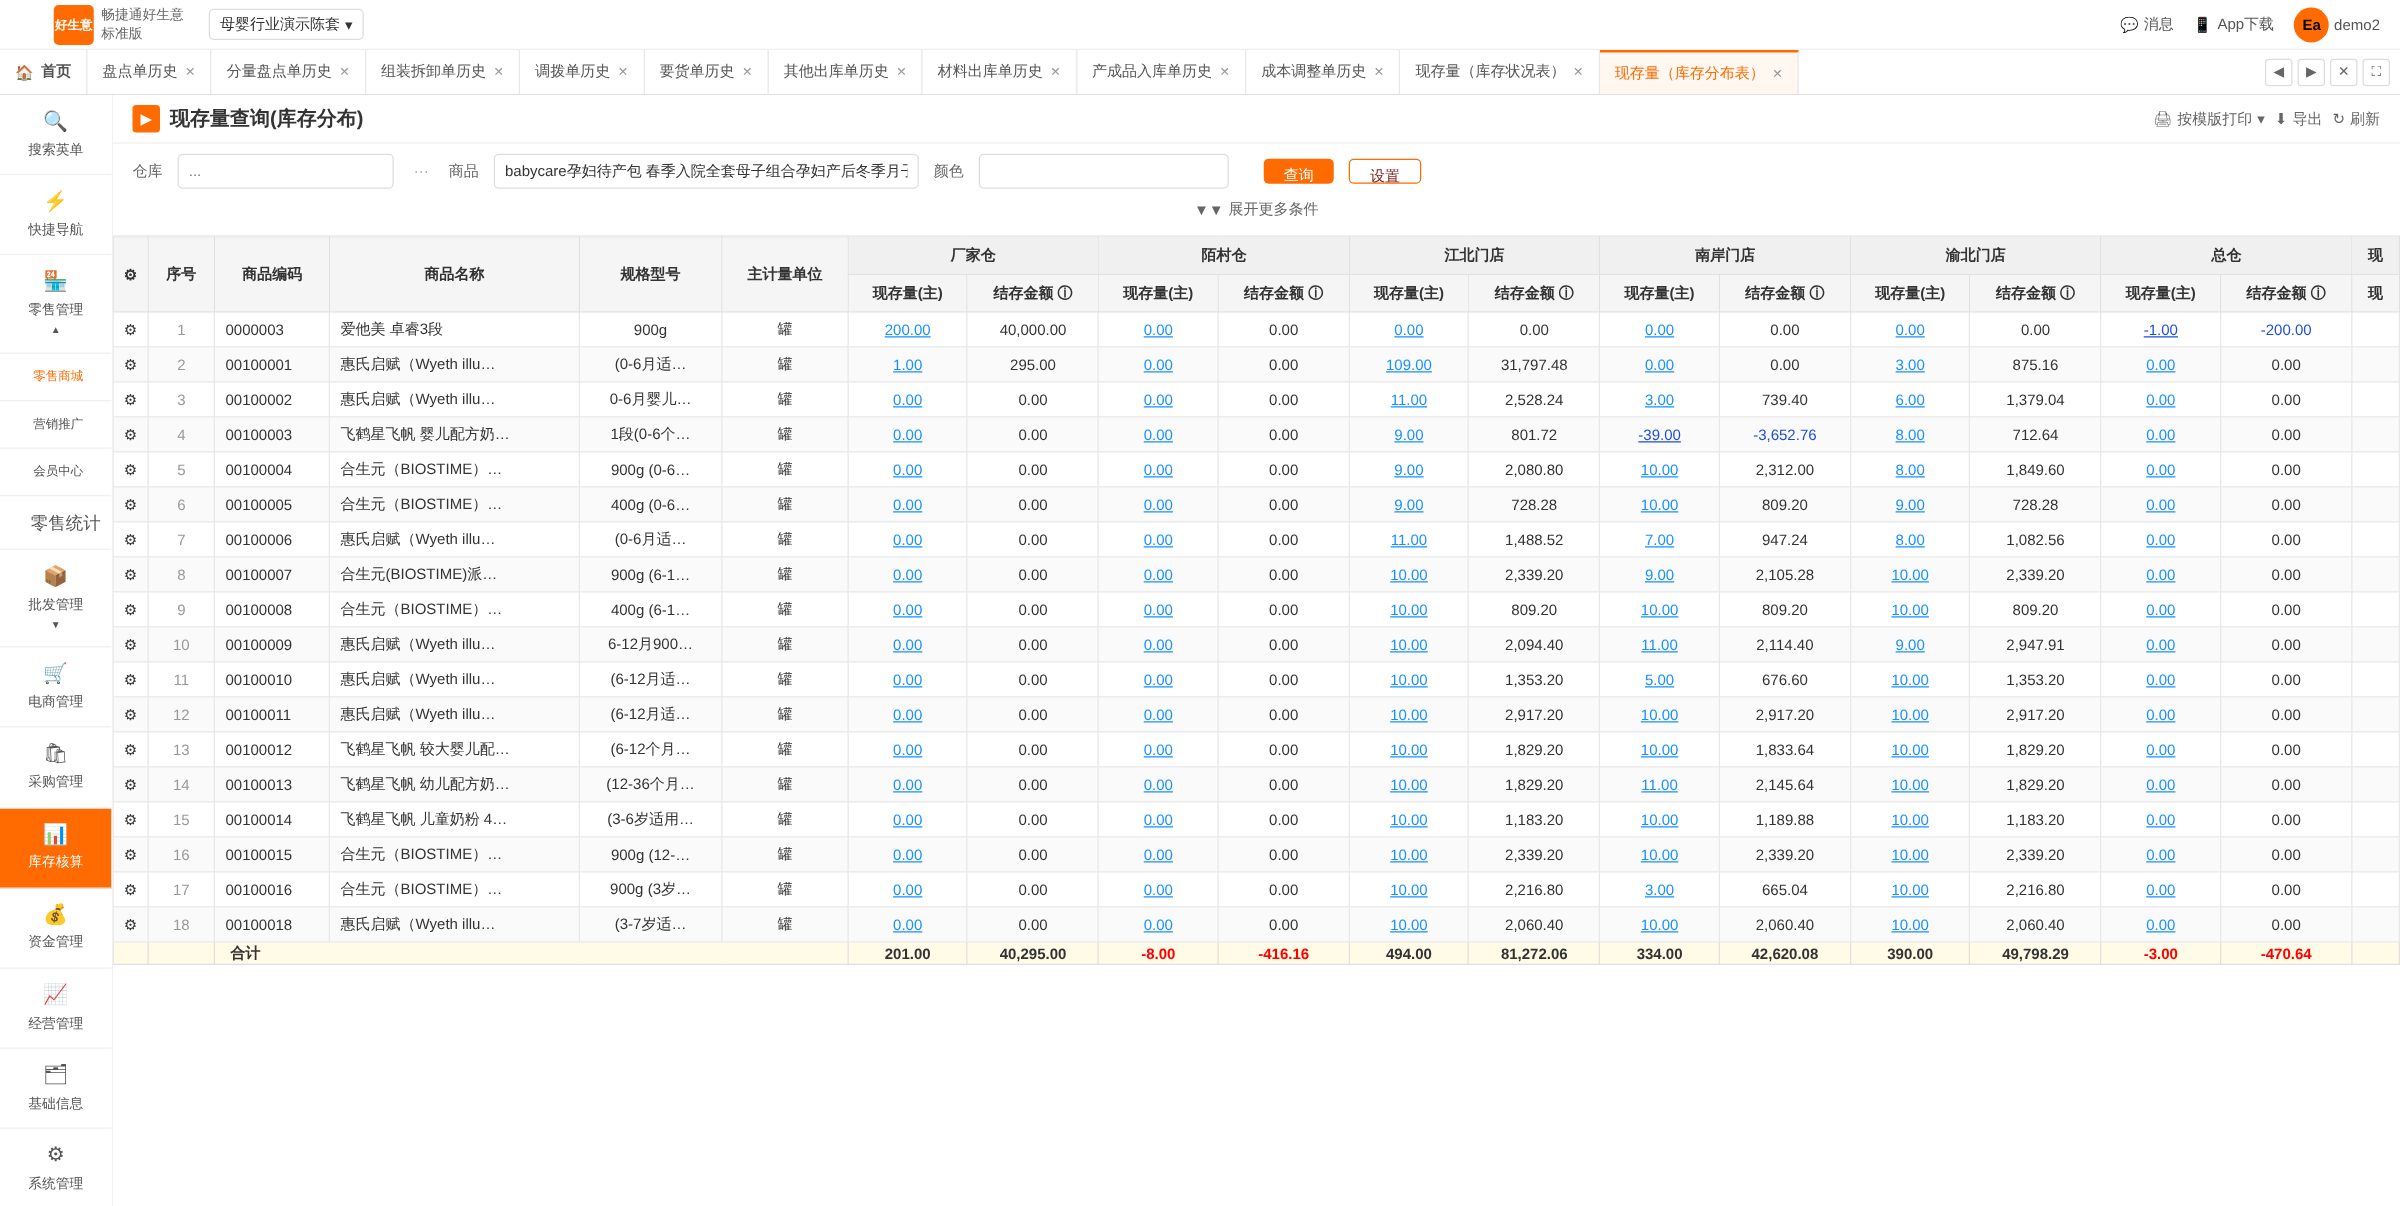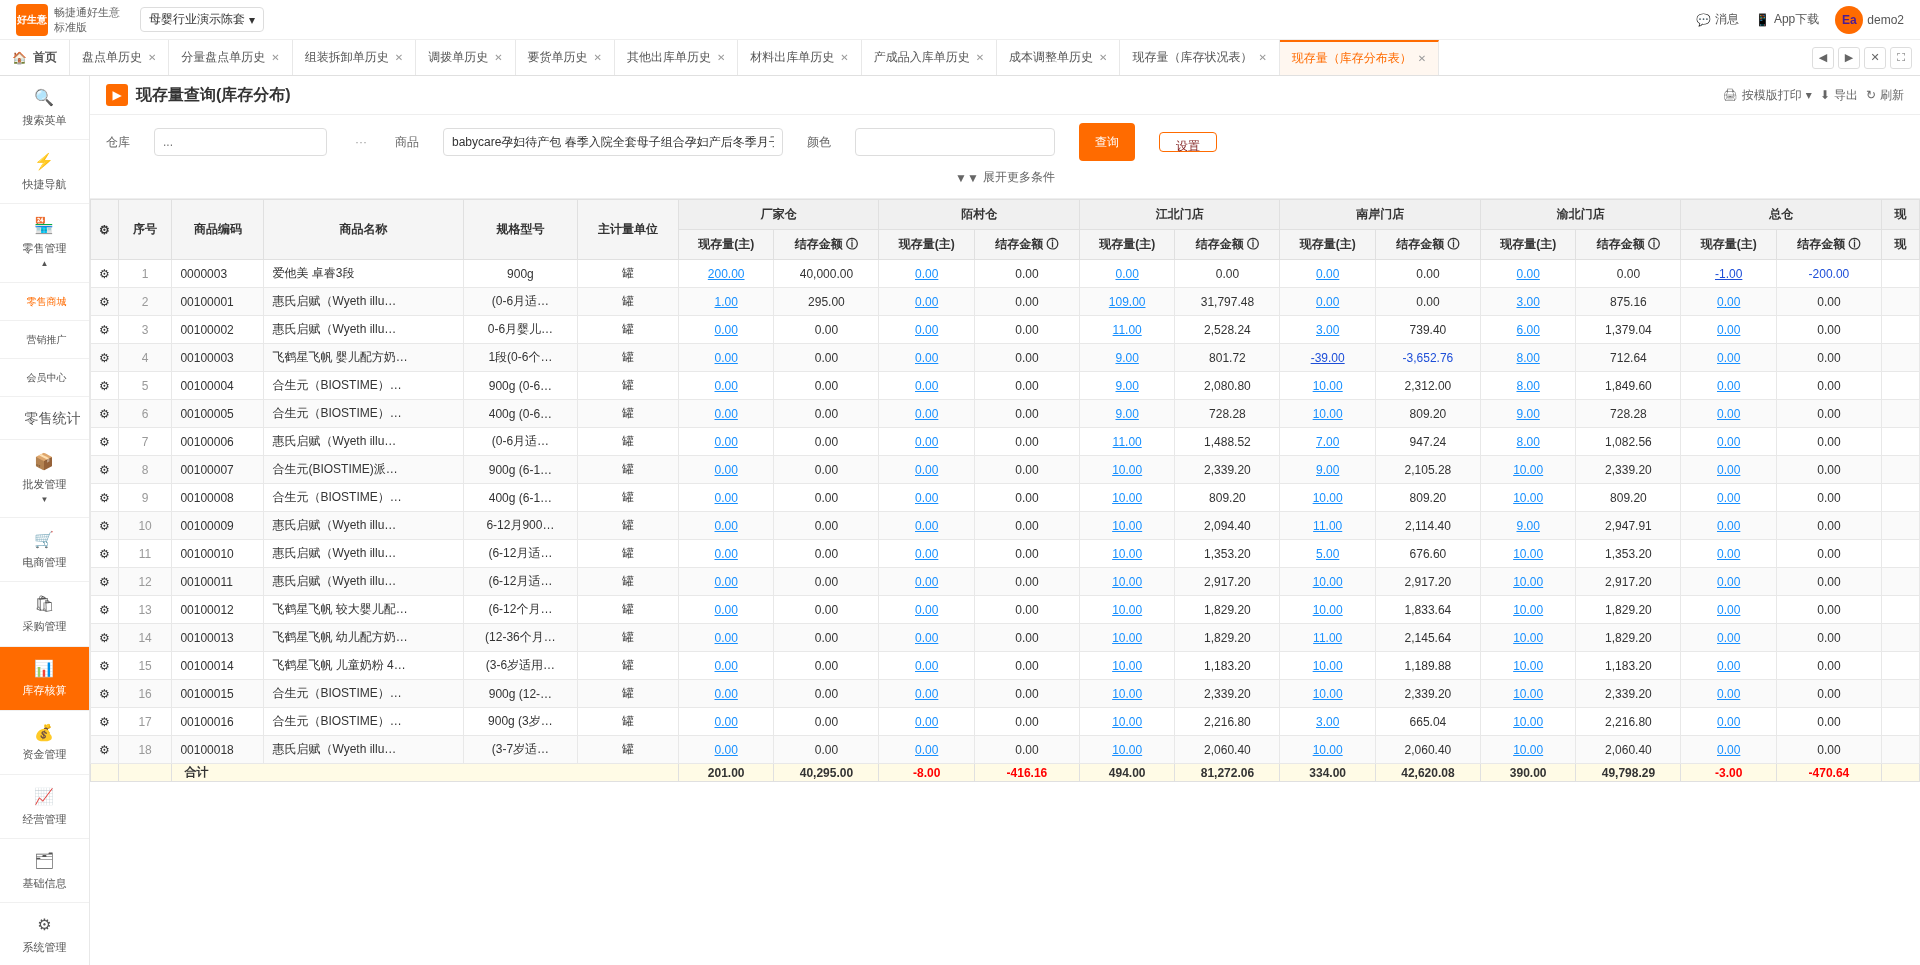--- a/index.html
+++ b/index.html
@@ -2,21 +2,21 @@
 <html><head>
   <meta charset="utf-8">
   <style>
     * { margin: 0; padding: 0; box-sizing: border-box; }
     body { font-family: 'Microsoft YaHei', Arial, sans-serif; font-size: 12px; background: #f5f5f5; color: #333; overflow: hidden; }
 
     
     .topbar { height: 40px; background: #fff; display: flex; align-items: center; padding: 0 16px; border-bottom: 1px solid #eee; justify-content: space-between; }
     .topbar-left { display: flex; align-items: center; gap: 8px; }
     .topbar-logo { display: flex; align-items: center; gap: 6px; }
-    .logo-icon { width: 32px; height: 32px; background: #ff6b00; border-radius: 4px; display: flex; align-items: center; justify-content: center; color: #fff; font-size: 10px; font-weight: bold; }
+    .logo-icon { width: 32px; height: 32px; background: #ff6b00; border-radius: 4px; display: flex; align-items: center; justify-content: center; color: #fff; font-size: 10px; font-weight: bold; margin-left: 27px; }
     .logo-text { font-size: 11px; color: #666; line-height: 1.3; }
     .industry-selector { display: flex; align-items: center; gap: 4px; border: 1px solid #ddd; border-radius: 4px; padding: 3px 8px; cursor: pointer; background: #fff; margin-left: 12px; }
     .topbar-right { display: flex; align-items: center; gap: 16px; }
     .topbar-icon { display: flex; align-items: center; gap: 4px; cursor: pointer; color: #555; font-size: 12px; }
 
     
     .tabbar { height: 36px; background: #fff; display: flex; align-items: center; border-bottom: 1px solid #e0e0e0; overflow-x: auto; scrollbar-width: none; }
     .tabbar::-webkit-scrollbar { display: none; }
     .tab-item { display: flex; align-items: center; padding: 0 12px; height: 36px; border-right: 1px solid #e8e8e8; white-space: nowrap; cursor: pointer; font-size: 12px; color: #555; gap: 6px; flex-shrink: 0; }
     .tab-item.active { background: #fff7f0; color: #ff6b00; border-top: 2px solid #ff6b00; }
@@ -40,28 +40,28 @@
     .content { flex: 1; display: flex; flex-direction: column; overflow: hidden; }
 
     
     .page-header { background: #fff; padding: 8px 16px; border-bottom: 1px solid #eee; display: flex; align-items: center; justify-content: space-between; }
     .page-title { font-size: 16px; font-weight: bold; color: #333; }
     .page-actions { display: flex; align-items: center; gap: 8px; }
     .action-btn { display: flex; align-items: center; gap: 4px; color: #666; cursor: pointer; font-size: 12px; }
 
     
     .filter-bar { background: #fff; padding: 8px 16px; border-bottom: 1px solid #eee; }
-    .filter-row { display: flex; align-items: center; gap: 24px; flex-wrap: wrap; }
+    .filter-row { display: flex; align-items: center; gap: 12px; flex-wrap: wrap; }
     .filter-label { color: #666; font-size: 12px; white-space: nowrap; }
     .filter-input { border: 1px solid #ddd; border-radius: 4px; padding: 4px 8px; font-size: 12px; color: #333; min-width: 80px; height: 28px; }
     .filter-input-wide { min-width: 340px; }
     .filter-input-color { min-width: 200px; }
     .filter-dots { color: #999; margin: 0 4px; }
     .expand-btn { display: flex; align-items: center; gap: 4px; color: #666; cursor: pointer; font-size: 12px; padding: 4px 8px; }
-    .search-btn { background: #ff6b00; color: #fff; border: none; border-radius: 4px; padding: 5px 16px; cursor: pointer; font-size: 12px; height: 38px; }
+    .search-btn { background: #ff6b00; color: #fff; border: none; border-radius: 4px; padding: 5px 16px; cursor: pointer; font-size: 12px; height: 20px; margin-left: 16px; }
     .setting-btn { background: #fff; color: #7f1d1d; border: 1px solid #ff6b00; border-radius: 4px; padding: 5px 16px; cursor: pointer; font-size: 12px; height: 20px; }
     .filter-row-second { display: flex; justify-content: center; margin-top: 4px; }
 
     
     .table-container { flex: 1; overflow: auto; background: #fff; }
     table { width: 100%; border-collapse: collapse; font-size: 12px; }
     thead tr { background: #f5f5f5; }
     thead th { border: 1px solid #e0e0e0; padding: 6px 8px; text-align: center; font-weight: 600; color: #333; white-space: nowrap; position: sticky; top: 0; background: #f5f5f5; z-index: 1; }
     thead th.group-header { background: #f0f0f0; }
     tbody tr { background: #fff; }
@@ -74,21 +74,21 @@
     .settings-col { width: 24px; }
     .footer-row { background: #fffbe6 !important; font-weight: bold; }
     .footer-row td { border: 1px solid #e0e0e0; padding: 0 8px; text-align: center; }
     .footer-label { text-align: left !important; padding-left: 12px !important; }
 
     
     ::-webkit-scrollbar { width: 6px; height: 6px; }
     ::-webkit-scrollbar-track { background: #f1f1f1; }
     ::-webkit-scrollbar-thumb { background: #ccc; border-radius: 3px; }
 
-    .avatar { width: 28px; height: 28px; border-radius: 50%; background: #ff6b00; display: flex; align-items: center; justify-content: center; color: #4c1d95; font-size: 12px; font-weight: bold; }
+    .avatar { width: 28px; height: 28px; border-radius: 50%; background: #ff6b00; display: flex; align-items: center; justify-content: center; color: #000000; font-size: 12px; font-weight: bold; }
   </style>
 </head>
 <body>
 
 <div class="topbar">
   <div class="topbar-left">
     <div class="topbar-logo">
       <div class="logo-icon">好生意</div>
       <div class="logo-text">
         <div>畅捷通好生意</div>

